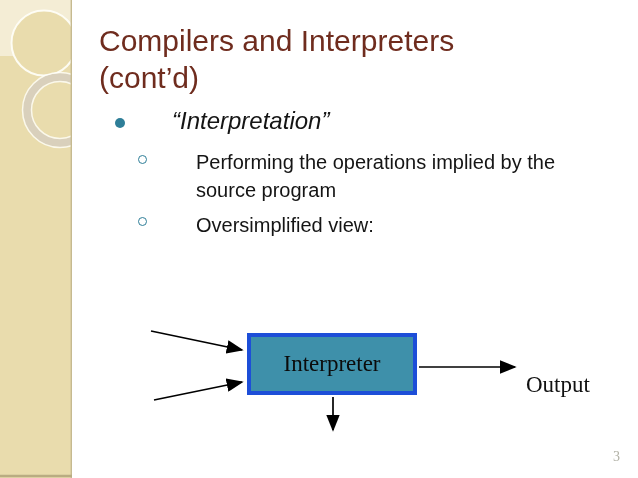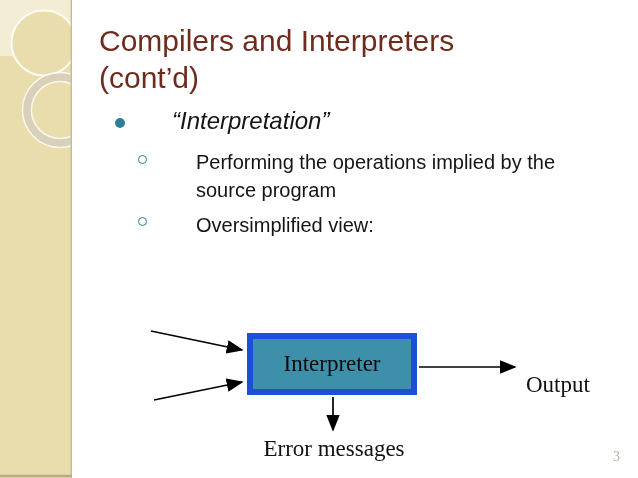--- a/index.html
+++ b/index.html
@@ -40,21 +40,21 @@
   .serif-label{
     position:absolute;font-family:"Liberation Serif",serif;
     font-size:23px;line-height:26px;color:#111;text-align:center;
   }
   #lbl-source{left:71px;top:310px;width:82px;}
   #lbl-input{left:71px;top:385px;width:100px;}
   #lbl-output{left:526px;top:352px;width:90px;text-align:left;margin-top:20px;}
   #lbl-error{left:248px;top:436px;width:172px;}
   #interp-box{
     position:absolute;left:247px;top:333px;width:170px;height:62px;
-    background:#3e90aa;border:6px solid #1d4ed8;box-sizing:border-box;
+    background:#3e90aa;border:4px solid #1d4ed8;box-sizing:border-box;
     display:flex;align-items:center;justify-content:center;
     font-family:"Liberation Serif",serif;font-size:23px;color:#0b0b0b;
   }
   #arrows{position:absolute;left:0;top:0;width:638px;height:478px;pointer-events:none;}
   
   #page-num{
     position:absolute;right:18px;top:449px;
     font-family:"Liberation Serif",serif;font-size:14px;color:#b1b1a6;
   }
 </style>
@@ -91,21 +91,20 @@
   <div id="sub2-text" class="sub-text">Oversimplified view:</div>
 
 
 
   <div id="interp-box">
     <span>Interpreter</span>
   </div>
 
   <div id="lbl-output" class="serif-label">Output</div>
 
-  <div id="lbl-error" class="serif-label">Error messages</div>
 
   <svg id="arrows">
     <defs>
       <marker id="ah" markerWidth="10" markerHeight="8" refX="9" refY="4" orient="auto">
         <path d="M0,0 L10,4 L0,8 z" fill="#000"></path>
       </marker>
     </defs>
     <line x1="151" y1="331" x2="242" y2="350" stroke="#000" stroke-width="1.7" marker-end="url(#ah)"></line>
     <line x1="154" y1="400" x2="242" y2="382" stroke="#000" stroke-width="1.7" marker-end="url(#ah)"></line>
     <line x1="419" y1="367" x2="515" y2="367" stroke="#000" stroke-width="1.7" marker-end="url(#ah)"></line>

